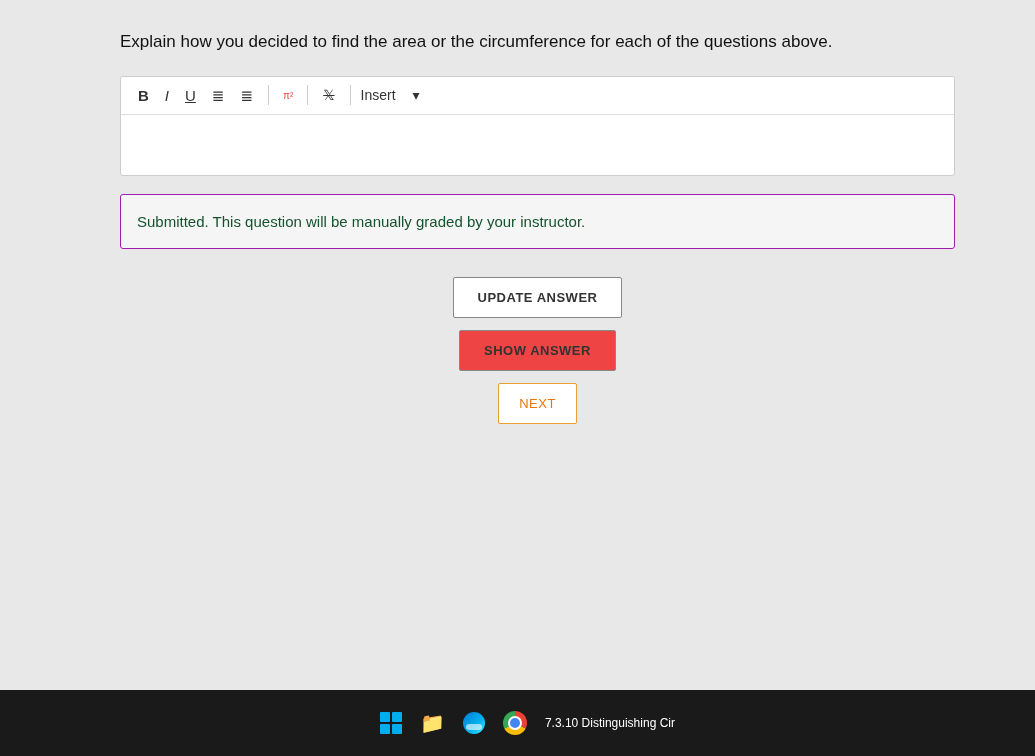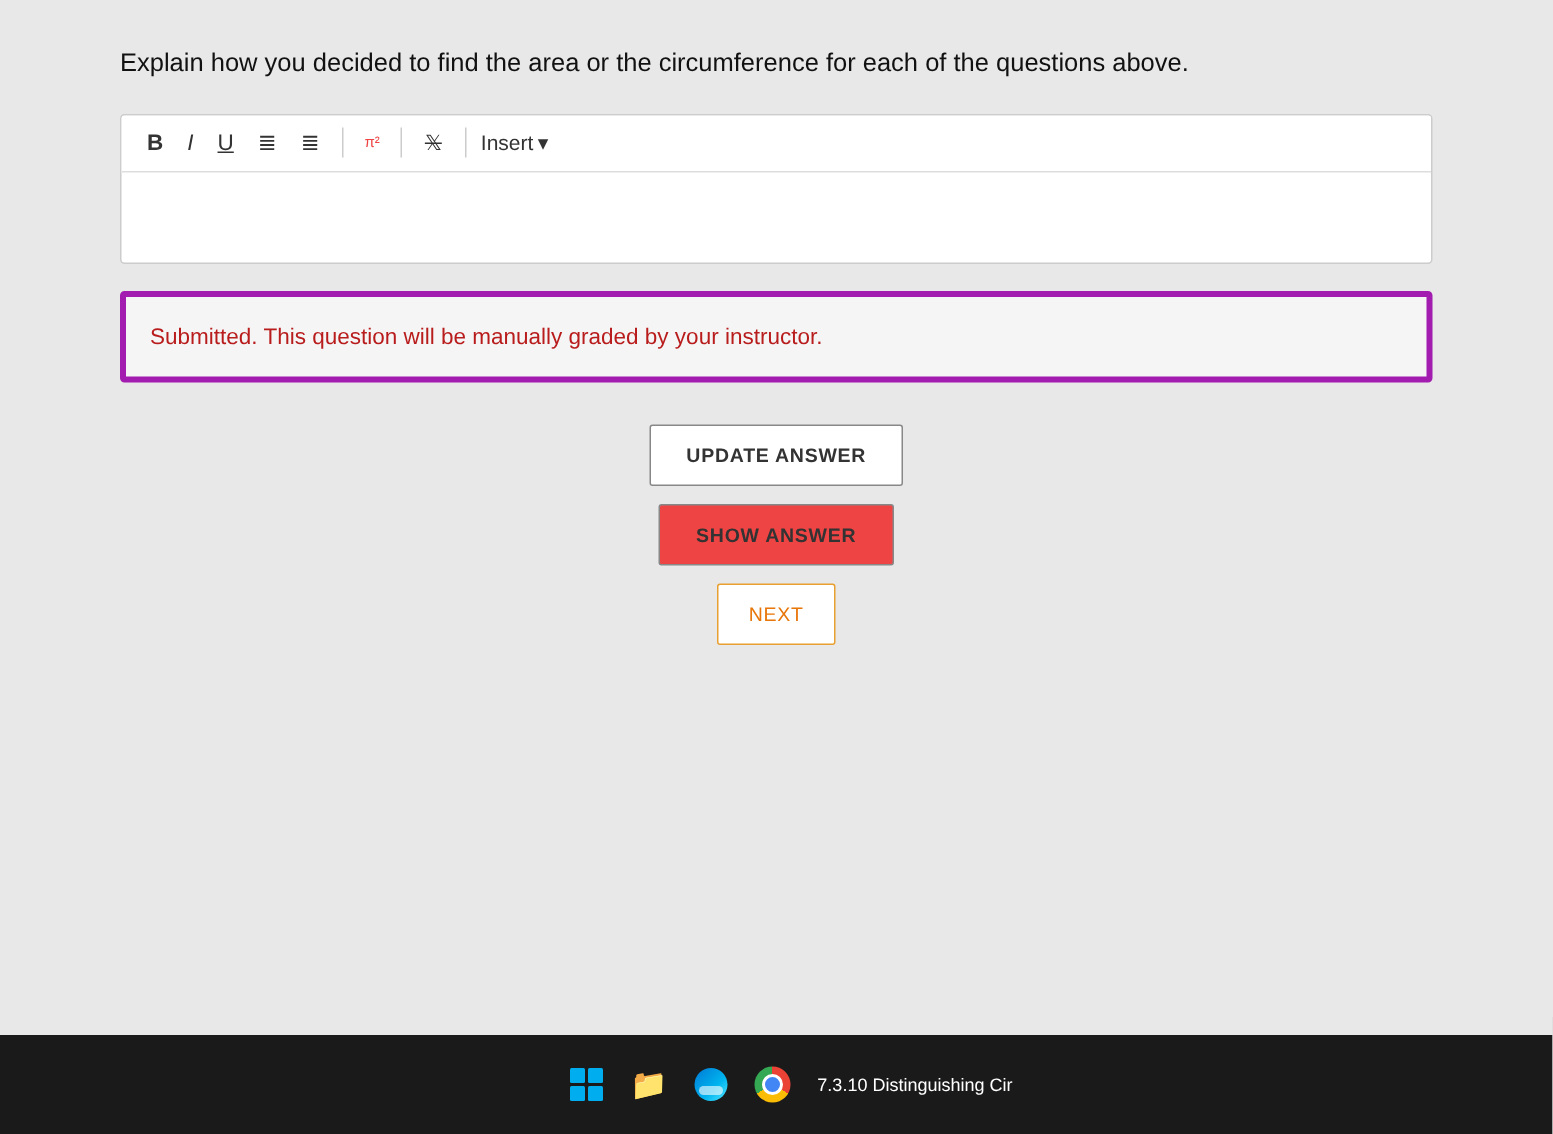--- a/index.html
+++ b/index.html
@@ -10,21 +10,21 @@
       background: #d0d0d0;
       font-family: Arial, sans-serif;
       overflow: hidden;
       position: relative;
     }
 
     .main-content {
       background: #e8e8e8;
       width: 100%;
       height: 690px;
-      padding: 30px 80px 30px 80px;
+      padding: 30px 80px 30px 120px;
       position: relative;
     }
 
     
     .left-label-0 {
       position: absolute;
       left: 28px;
       top: 200px;
       font-size: 13px;
       color: #333;
@@ -117,36 +117,36 @@
     }
 
     .toolbar-insert {
       font-size: 14px;
       color: #333;
       border: none;
       background: none;
       cursor: pointer;
       display: flex;
       align-items: flex-start;
-      gap: 3px;
+      gap: 17px;
     }
 
     .editor-body {
       min-height: 60px;
       padding: 12px;
     }
 
     .submitted-box {
       background: #f5f5f5;
-      border: 4px solid #a21caf;
+      border: 1px solid #a21caf;
       border-radius: 3px;
       padding: 18px 16px;
       margin-bottom: 28px;
       font-size: 15px;
-      color: #b91c1c;
+      color: #14532d;
     }
 
     .buttons-row {
       display: flex;
       align-items: center;
       gap: 12px;
       flex-direction: column;
     }
 
     .btn-update {

